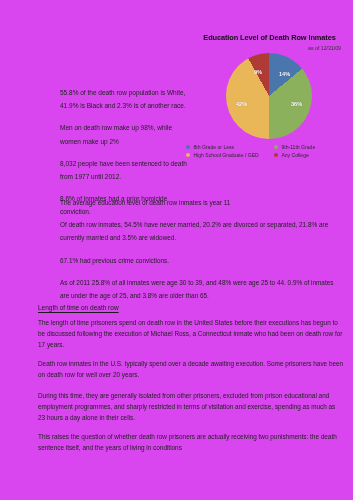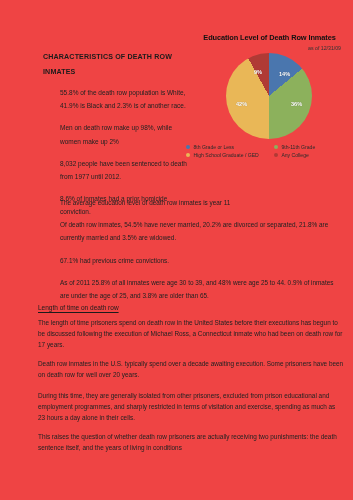--- a/index.html
+++ b/index.html
@@ -13,21 +13,21 @@
     position: relative;
     overflow: hidden;
     font-family: "Liberation Sans", sans-serif;
     color: #221f1f;
     -webkit-font-smoothing: antialiased;
   }
 
   .page {
     position: absolute;
     inset: 0;
-    background: #ef4444;
+    background: #d946ef;
     padding-left: 16px;
   }
 
   
   .chart-block {
     position: absolute;
     left: 186px;
     top: 33px;
     width: 167px;
   }
@@ -205,21 +205,20 @@
         <span class="legend-dot" style="background:#e9b757"></span>
         <span>High School Graduate / GED</span>
       </div>
       <div class="legend-item">
         <span class="legend-dot" style="background:#b03a35"></span>
         <span>Any College</span>
       </div>
     </div>
   </div>
 
-  <div class="doc-heading">CHARACTERISTICS OF DEATH ROW INMATES</div>
 
   <div class="narrow-col">
     <p>55.8% of the death row population is White, 41.9% is Black and 2.3% is of another race.</p>
     <p>Men on death row make up 98%, while women make up 2%</p>
     <p>8,032 people have been sentenced to death from 1977 until 2012.</p>
     <p>8.6% of inmates had a prior homicide conviction.</p>
   </div>
 
   <div class="wide-col">
     <p>The average education level of death row inmates is year 11</p>

